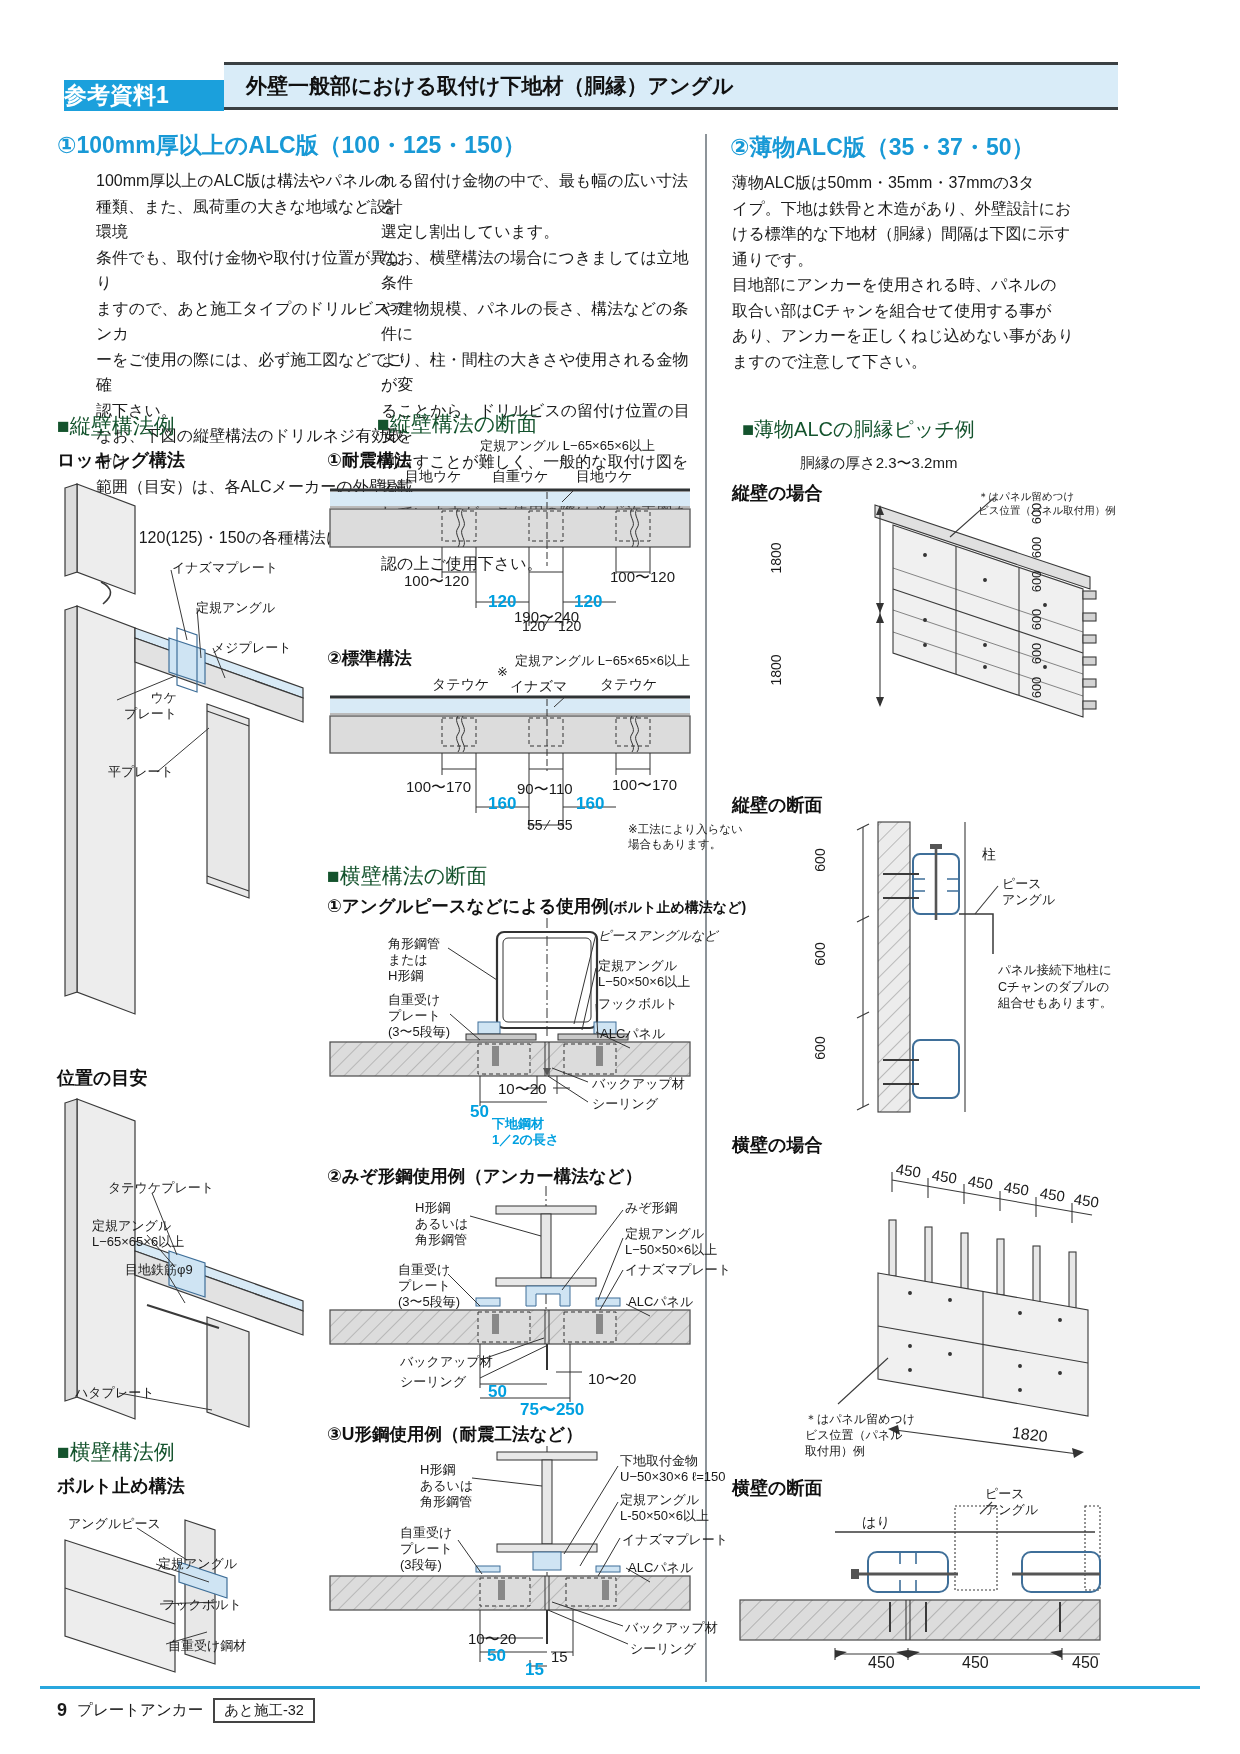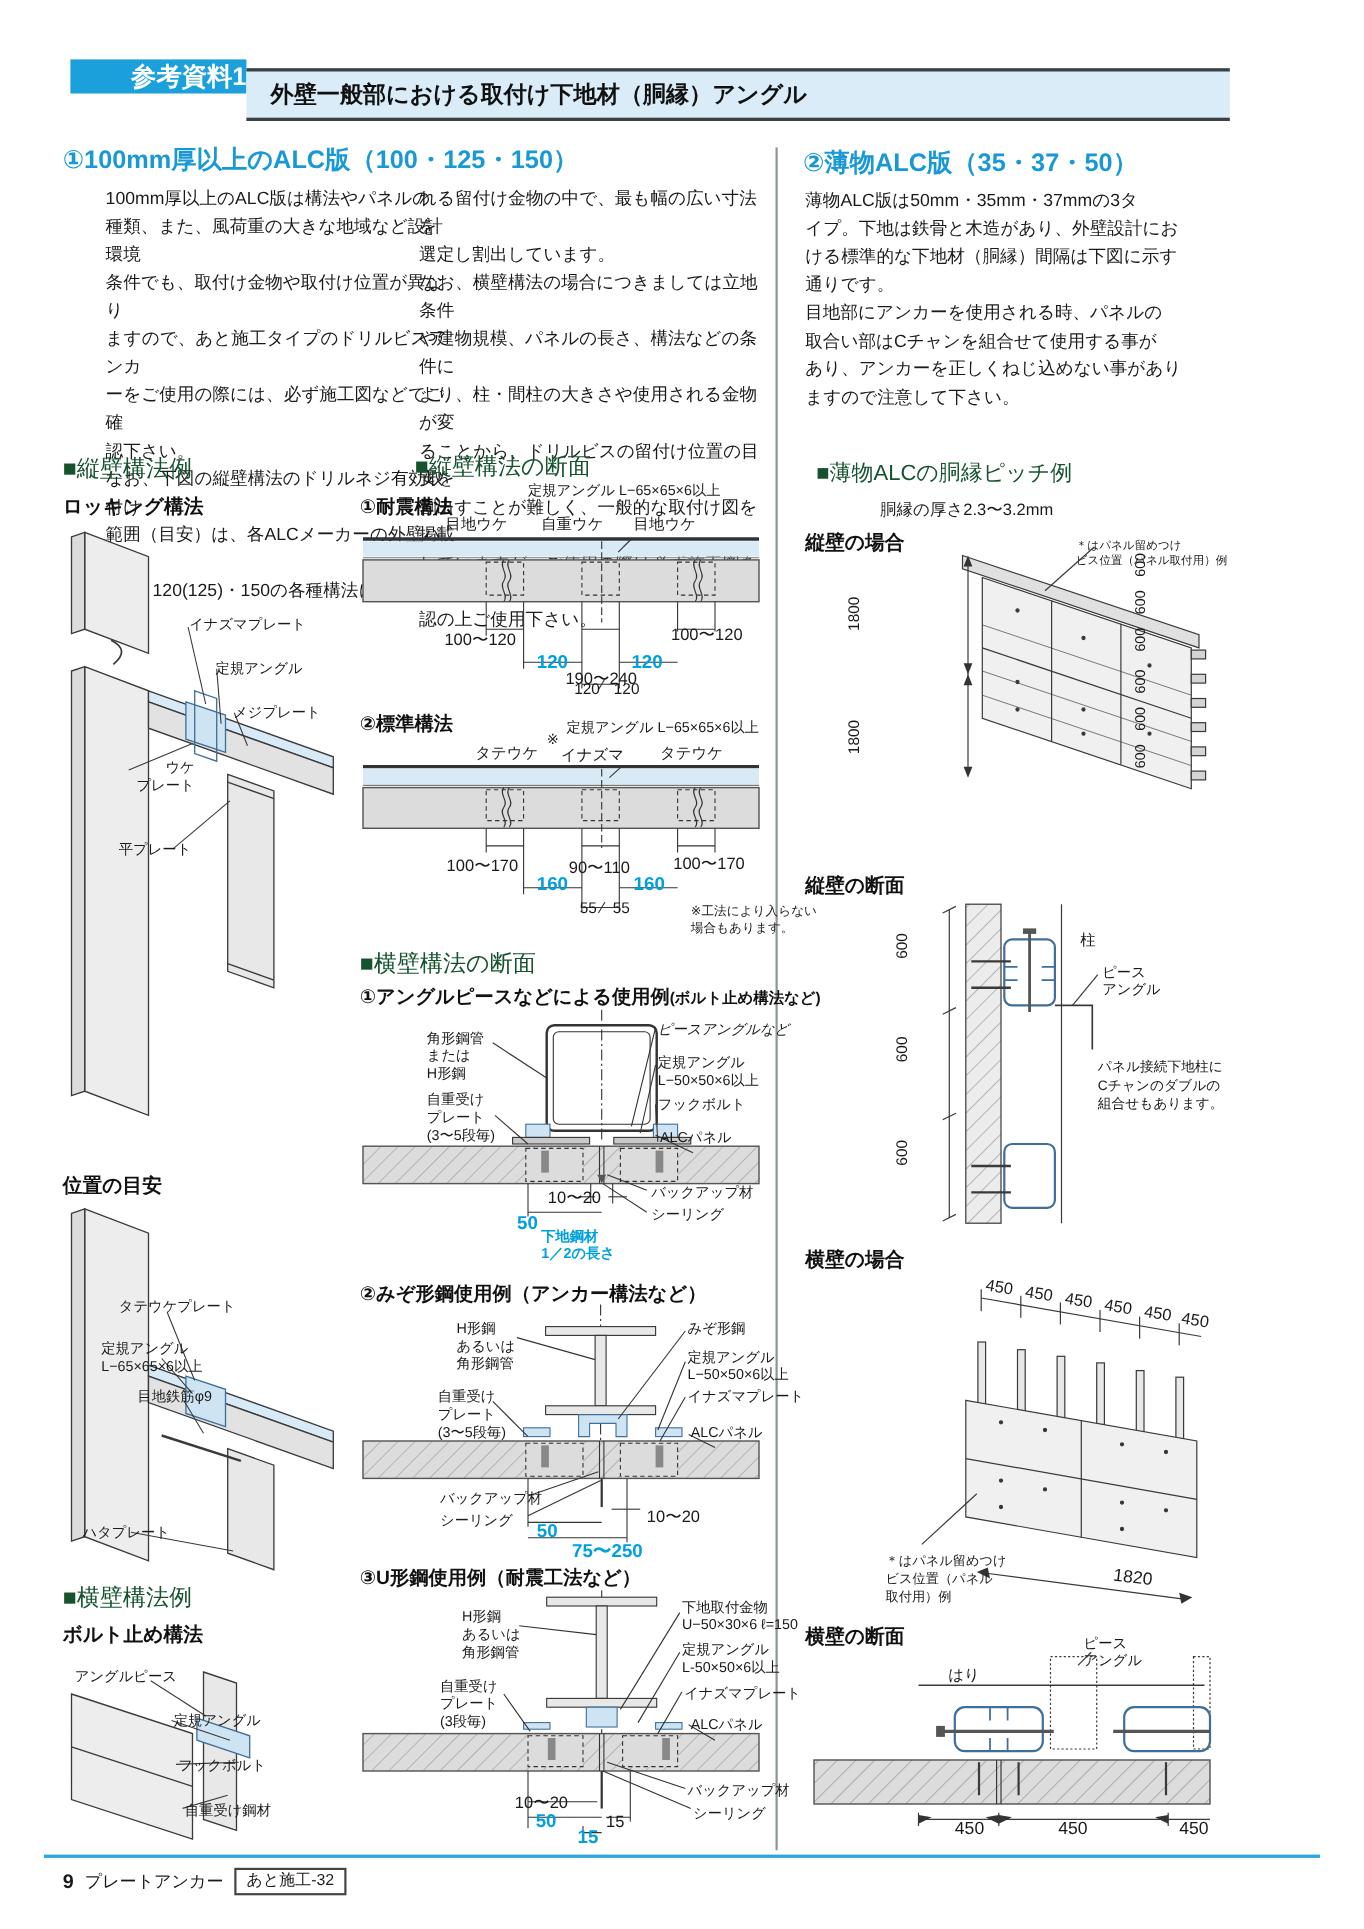--- a/index.html
+++ b/index.html
@@ -12,22 +12,22 @@
   .h-dia{position:absolute;font-size:17.5px;font-weight:bold;color:#111;white-space:nowrap;}
   .body-txt{position:absolute;font-size:16px;line-height:25.5px;color:#1a1a1a;white-space:pre-line;}
   .lbl{position:absolute;font-size:13px;line-height:1.22;color:#1a1a1a;white-space:pre-line;}
   .lbl-r{text-align:right;}
   .dim{position:absolute;font-size:15px;color:#1a1a1a;white-space:nowrap;}
   .dim-s{font-size:14px;}
   .cyan{color:#00a0e0;font-weight:bold;}
   .note{position:absolute;font-size:12px;line-height:1.32;color:#1a1a1a;white-space:pre-line;margin-top:12px;}
   .rot{transform:rotate(-90deg);transform-origin:center center;}
   svg.dia{position:absolute;overflow:visible;}
-  .hdr-tag{position:absolute;left:64px;top:54px;width:160px;height:31px;background:#1ba0dc;
-           color:#fff;font-size:23px;font-weight:bold;display:flex;align-items:center;justify-content:flex-end;}
+  .hdr-tag{position:absolute;left:64px;top:80px;width:160px;height:31px;background:#1ba0dc;
+           color:#fff;font-size:23px;font-weight:bold;display:flex;align-items:center;justify-content:flex-start;}
   .hdr-bar{position:absolute;left:224px;top:62px;width:872px;height:42px;background:#d9ecf8;
            border-top:3px solid #3a4043;border-bottom:3px solid #3a4043;
            display:flex;align-items:center;padding-left:22px;box-sizing:content-box;}
   .hdr-title{font-size:21px;font-weight:bold;color:#111;}
   .divider{position:absolute;left:705px;top:134px;width:2px;height:1548px;background:#8d9499;}
   .footer-line{position:absolute;left:40px;top:1686px;width:1160px;height:3px;background:#29a7de;}
   .footer{position:absolute;left:57px;top:1698px;display:flex;align-items:center;gap:10px;}
   .footer .pg{font-size:18px;font-weight:bold;}
   .footer .prod{font-size:15.5px;}
   .footer .code{font-size:14.5px;border:2px solid #444;padding:1px 9px;line-height:19px;}

